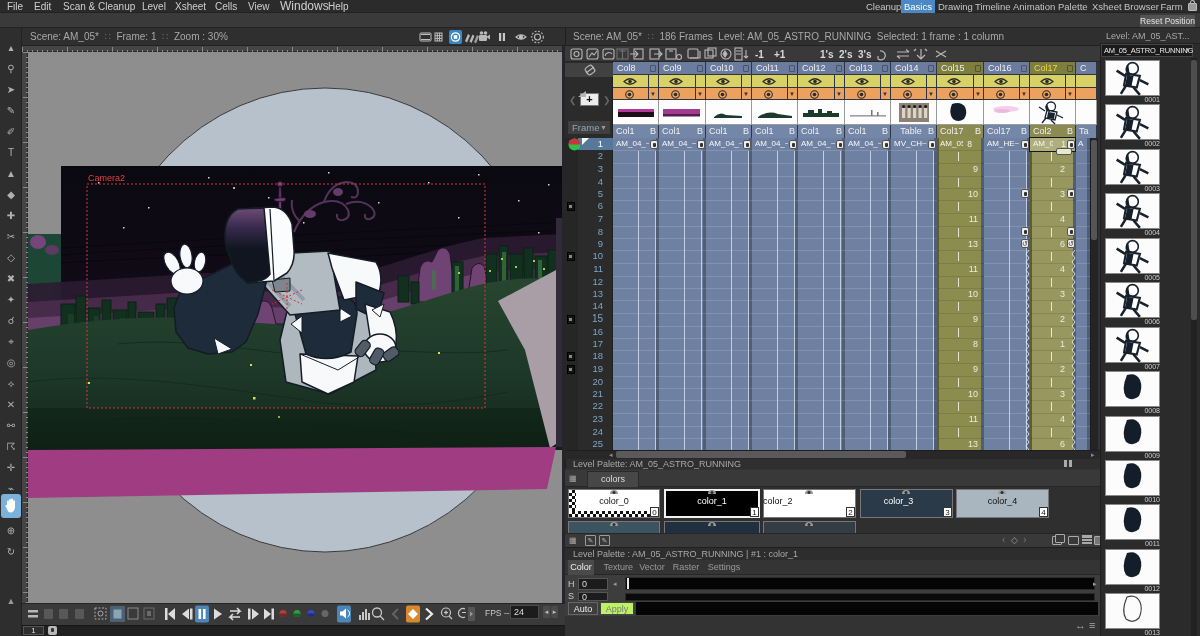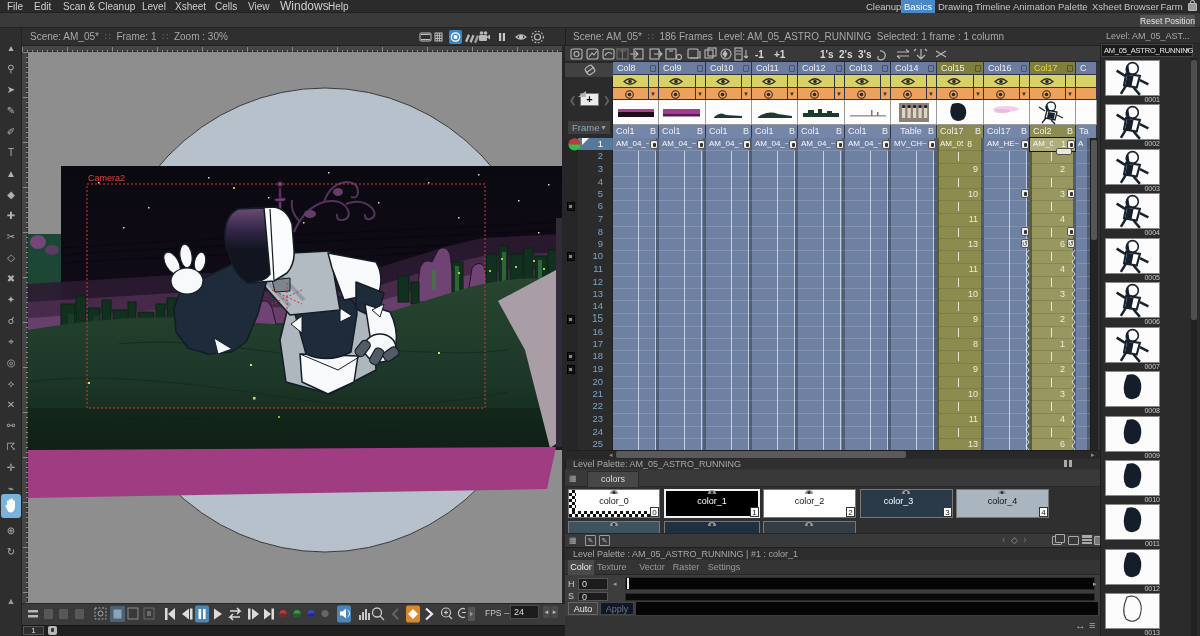--- a/index.html
+++ b/index.html
@@ -1391,21 +1391,21 @@
     <circle cx="5" cy="5.5" r="1.5" fill="#2f2f2f"></circle>
   </svg>
 <div style="left:664px;top:489px;width:96px;height:29px;background:#000000;border:2px solid #f2f2f2;"></div>
 <div style="left:664px;top:495px;width:96px;height:12px;color:#fff;font-size:9px;text-align:center;line-height:12px;">color_1</div>
 <div style="left:750px;top:507px;width:9px;height:10px;background:#fff;border:1px solid #333;color:#111;font-size:8px;text-align:center;line-height:9px;">1</div>
 <svg style="left:707px;top:487px" width="10" height="7" viewBox="0 0 10 7">
     <path d="M1,7 a4,4 0 0 1 8,0 Z" fill="#9a9a9a"></path>
     <circle cx="5" cy="5.5" r="1.5" fill="#2f2f2f"></circle>
   </svg>
 <div style="left:763px;top:489px;width:93px;height:29px;background:#ffffff;border:1px solid #777;"></div>
-<div style="left:763px;top:495px;width:93px;height:12px;color:#111;font-size:9px;text-align:center;line-height:12px;">color_2</div>
+<div style="left:763px;top:495px;width:93px;height:12px;color:#111;font-size:9px;line-height:12px;">color_2</div>
 <div style="left:846px;top:507px;width:9px;height:10px;background:#fff;border:1px solid #333;color:#111;font-size:8px;text-align:center;line-height:9px;">2</div>
 <svg style="left:804px;top:487px" width="10" height="7" viewBox="0 0 10 7">
     <path d="M1,7 a4,4 0 0 1 8,0 Z" fill="#9a9a9a"></path>
     <circle cx="5" cy="5.5" r="1.5" fill="#2f2f2f"></circle>
   </svg>
 <div style="left:860px;top:489px;width:93px;height:29px;background:#2a3a48;border:1px solid #777;"></div>
 <div style="left:852px;top:495px;width:93px;height:12px;color:#fff;font-size:9px;text-align:center;line-height:12px;">color_3</div>
 <div style="left:943px;top:507px;width:9px;height:10px;background:#fff;border:1px solid #333;color:#111;font-size:8px;text-align:center;line-height:9px;">3</div>
 <svg style="left:901px;top:487px" width="10" height="7" viewBox="0 0 10 7">
     <path d="M1,7 a4,4 0 0 1 8,0 Z" fill="#9a9a9a"></path>
@@ -1443,37 +1443,37 @@
 <div style="left:1055px;top:534px;width:10px;height:9px;border:1px solid #aaa;border-radius:1px;background:#393939;"></div>
 <div style="left:1068px;top:536px;width:11px;height:9px;border:1px solid #aaa;border-radius:1px;"></div>
 <div style="left:1082px;top:535px;width:10px;height:3px;background:#aaa;"></div>
 <div style="left:1082px;top:539px;width:10px;height:2px;background:#aaa;"></div>
 <div style="left:1082px;top:542px;width:10px;height:2px;background:#aaa;"></div>
 <div style="left:1094px;top:536px;width:7px;height:9px;border:1px solid #aaa;border-radius:1px;background:#777;"></div>
 <div style="left:565px;top:547px;width:535px;height:13px;background:#2d2d2d;border-top:1px solid #1f1f1f;"></div>
 <div style="left:573px;top:548px;width:450px;height:12px;font-size:9px;color:#a8a8a8;line-height:12px;">Level Palette : AM_05_ASTRO_RUNNING | #1 : color_1</div>
 <div style="left:565px;top:560px;width:535px;height:15px;background:#343434;border-bottom:1px solid #262626;"></div>
 <div style="left:568px;top:560px;width:26px;height:15px;background:#4a4a4a;color:#eee;font-size:9px;text-align:center;line-height:14px;">Color</div>
-<div style="left:597px;top:560px;width:36px;height:15px;color:#9a9a9a;font-size:9px;text-align:left;line-height:14px;">Texture</div>
+<div style="left:597px;top:560px;width:36px;height:15px;color:#9a9a9a;font-size:9px;text-align:right;line-height:14px;">Texture</div>
 <div style="left:636px;top:560px;width:32px;height:15px;color:#9a9a9a;font-size:9px;text-align:center;line-height:14px;">Vector</div>
 <div style="left:671px;top:560px;width:30px;height:15px;color:#9a9a9a;font-size:9px;text-align:center;line-height:14px;">Raster</div>
 <div style="left:704px;top:560px;width:40px;height:15px;color:#9a9a9a;font-size:9px;text-align:center;line-height:14px;">Settings</div>
 <div style="left:565px;top:575px;width:535px;height:26px;background:#3d3d3d;"></div>
 <div style="left:568px;top:578px;width:10px;height:12px;color:#ccc;font-size:9px;line-height:12px;">H</div>
 <div style="left:578px;top:578px;width:30px;height:12px;background:#1c1c1c;border:1px solid #555;color:#ddd;font-size:9px;line-height:11px;padding-left:3px;">0</div>
 <div style="left:613px;top:579px;width:8px;height:10px;color:#999;font-size:7px;line-height:10px;">◂</div>
 <div style="left:625px;top:577px;width:470px;height:13px;background:#050505;border:1px solid #2a2a2a;"></div>
 <div style="left:627px;top:578px;width:2px;height:11px;background:#e8e8e8;"></div>
 <div style="left:1093px;top:579px;width:6px;height:10px;color:#999;font-size:7px;line-height:10px;">▸</div>
 <div style="left:568px;top:592px;width:10px;height:9px;color:#ccc;font-size:9px;line-height:9px;overflow:hidden;">S</div>
 <div style="left:578px;top:592px;width:30px;height:9px;background:#1c1c1c;border:1px solid #555;color:#ddd;font-size:9px;line-height:8px;padding-left:3px;overflow:hidden;">0</div>
 <div style="left:625px;top:593px;width:470px;height:8px;background:#0a0a0a;border:1px solid #2a2a2a;"></div>
 <div style="left:565px;top:601px;width:535px;height:15px;background:#3d3d3d;"></div>
 <div style="left:568px;top:602px;width:30px;height:13px;background:#3e3e3e;border:1px solid #666;color:#eee;font-size:9px;text-align:center;line-height:12px;">Auto</div>
-<div style="left:600px;top:602px;width:34px;height:13px;background:#0f172a;border:1px solid #444;color:#777;font-size:9px;text-align:center;line-height:12px;">Apply</div>
+<div style="left:600px;top:602px;width:34px;height:13px;background:#bef264;border:1px solid #444;color:#777;font-size:9px;text-align:center;line-height:12px;">Apply</div>
 <div style="left:636px;top:602px;width:462px;height:13px;background:#050505;"></div>
 <div style="left:565px;top:616px;width:535px;height:20px;background:#333;"></div>
 <div style="left:1075px;top:619px;width:14px;height:12px;color:#aaa;font-size:11px;line-height:12px;">↔</div>
 <div style="left:1089px;top:619px;width:12px;height:12px;color:#aaa;font-size:11px;line-height:12px;">≡</div>
 <div style="left:1100px;top:28px;width:100px;height:608px;background:#2b2b2b;border-left:1px solid #1e1e1e;"></div>
 <div style="left:1100px;top:28px;width:100px;height:16px;background:#2f2f2f;border-bottom:1px solid #222;"></div>
 <div style="left:1106px;top:28px;width:92px;height:16px;font-size:9px;color:#a8a8a8;line-height:16px;">Level:  AM_05_AST...</div>
 <div style="left:1101px;top:44px;width:92px;height:13px;background:#1a1a1a;border:1px solid #444;color:#e8e8e8;font-size:7.5px;line-height:12px;padding-left:2px;letter-spacing:-0.2px;">AM_05_ASTRO_RUNNING</div>
 <div style="left:1185px;top:47px;width:8px;height:8px;color:#bbb;font-size:6px;">▼</div>
 <div style="left:1105px;top:60px;width:55px;height:36px;background:#fcfcfc;border:1px solid #888;"></div>

